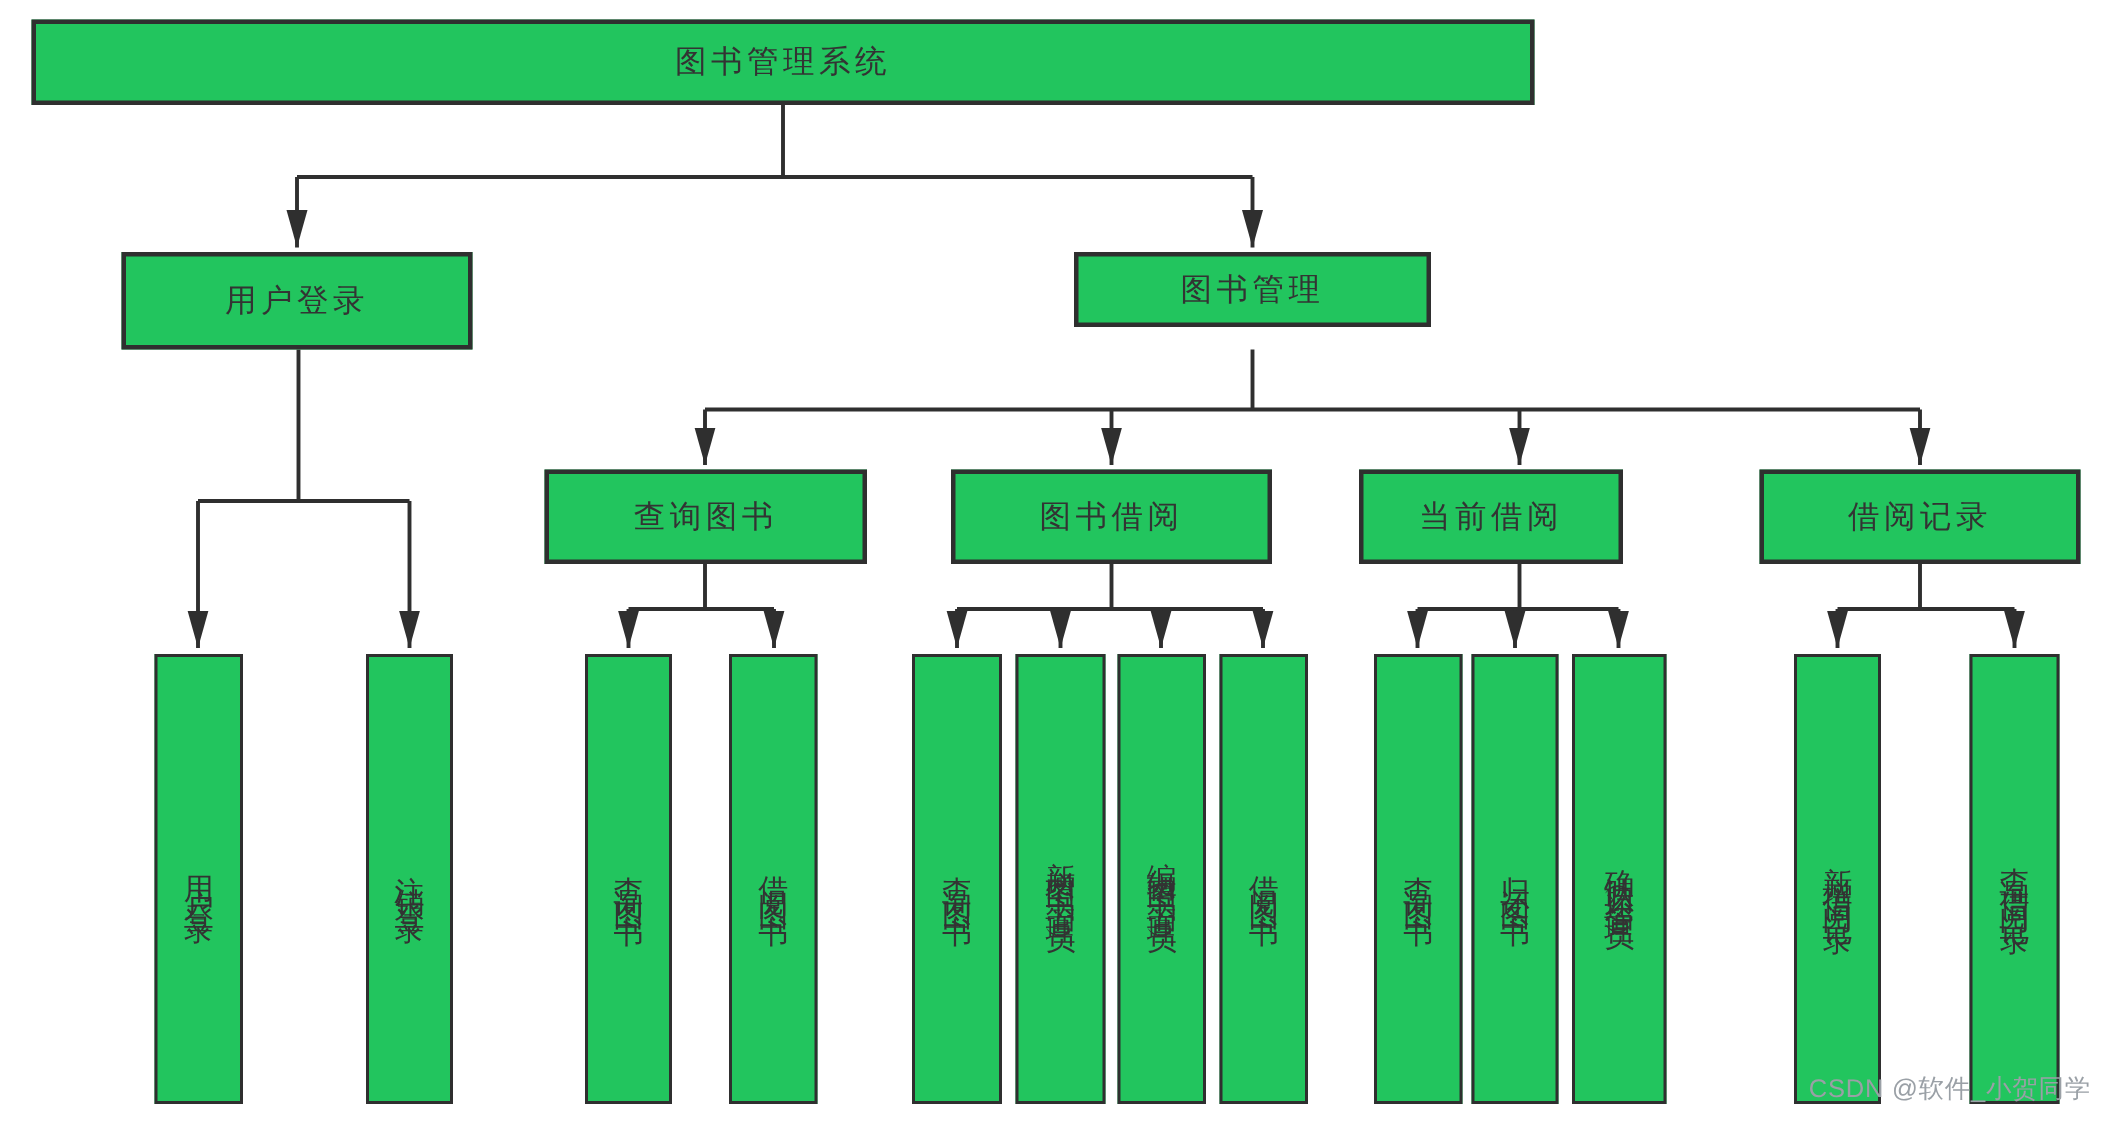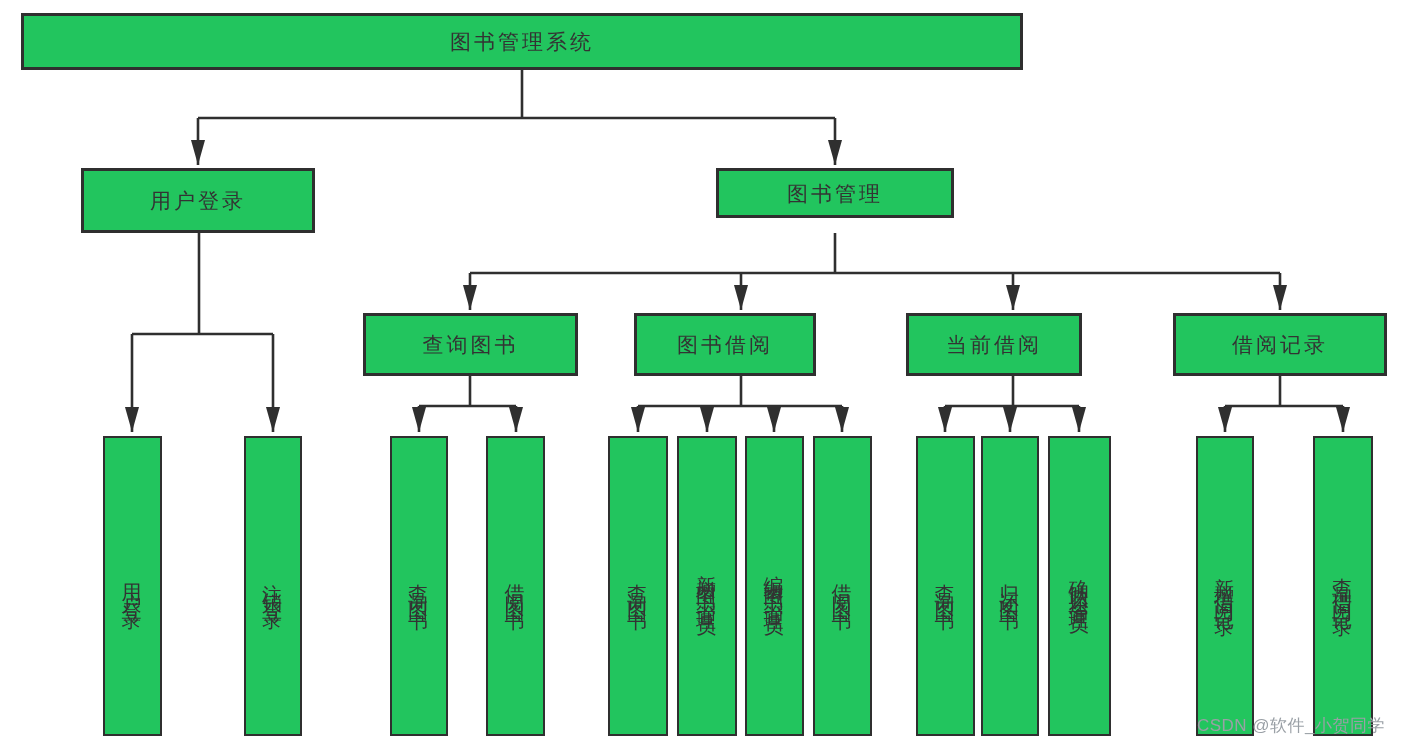--- a/index.html
+++ b/index.html
@@ -34,21 +34,21 @@
     writing-mode:vertical-rl;
     text-orientation:mixed;
     font-size:20px;
     letter-spacing:9px;
     border-width:2.6px;
   }
   .watermark{
     position:absolute;
     left:1188px;top:714px;
     width:206px;
-    text-align:center;
+    text-align:right;
     font-size:17px;
     letter-spacing:0.5px;
     color:var(--wm-color);
     white-space:nowrap;
   }
 </style>
 </head>
 <body>
 
 <div class="stage">
@@ -100,21 +100,21 @@
     <path d="M1225 406 V432" marker-end="url(#arrow)"></path>
     <path d="M1343 406 V432" marker-end="url(#arrow)"></path>
   </svg>
 
   <div class="box h" style="left:21px;top:13px;width:1002px;height:57px">图书管理系统</div>
 
   <div class="box h" style="left:81px;top:168px;width:234px;height:65px">用户登录</div>
   <div class="box h" style="left:716px;top:168px;width:238px;height:50px">图书管理</div>
 
   <div class="box h" style="left:363px;top:313px;width:215px;height:63px">查询图书</div>
-  <div class="box h" style="left:634px;top:313px;width:182px;height:63px">图书借阅</div>
+  <div class="box h" style="left:634px;top:313px;width:214px;height:63px">图书借阅</div>
   <div class="box h" style="left:906px;top:313px;width:176px;height:63px">当前借阅</div>
   <div class="box h" style="left:1173px;top:313px;width:214px;height:63px">借阅记录</div>
 
   <div class="box v" style="left:103px;top:436px;width:59px;height:300px">用户登录</div>
   <div class="box v" style="left:244px;top:436px;width:58px;height:300px">注销登录</div>
 
   <div class="box v" style="left:390px;top:436px;width:58px;height:300px">查询图书</div>
   <div class="box v" style="left:486px;top:436px;width:59px;height:300px">借阅图书</div>
 
   <div class="box v" style="left:608px;top:436px;width:60px;height:300px">查询图书</div>

